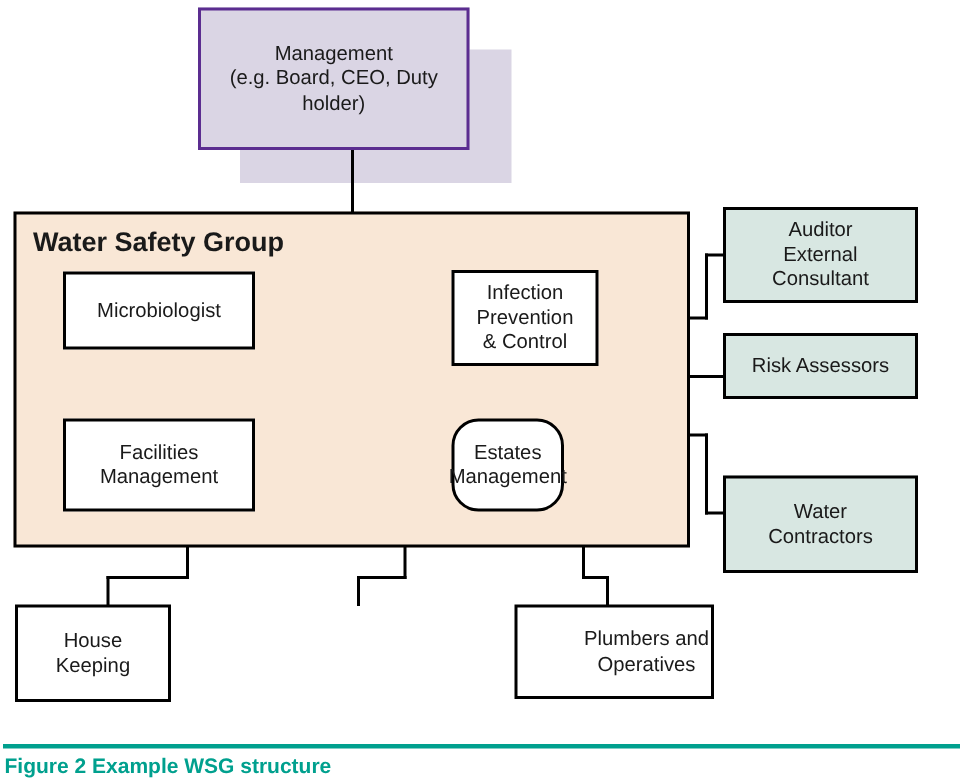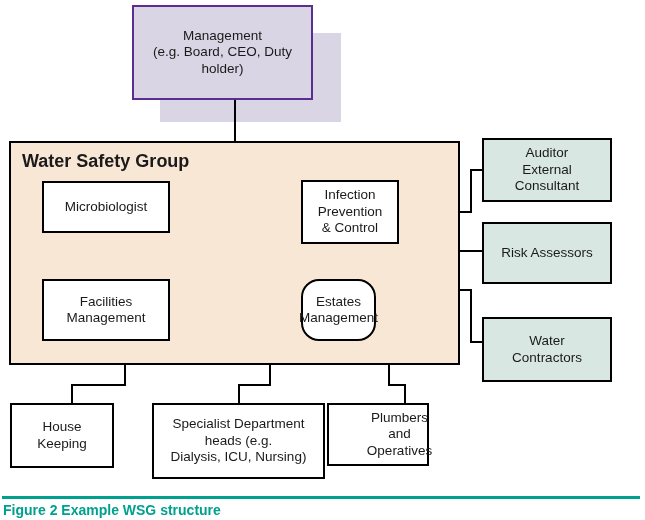--- a/index.html
+++ b/index.html
@@ -53,27 +53,27 @@
     font-weight: bold;
     color: #1a1a1a;
   }
   .microbiologist { left: 42px;  top: 181px; width: 128px; height: 52px; z-index: 2; }
   .infection      { left: 301px; top: 180px; width: 98px;  height: 64px; z-index: 2; }
   .facilities     { left: 42px;  top: 279px; width: 128px; height: 62px; z-index: 2; }
   .estates        { left: 301px; top: 279px; width: 75px;  height: 62px; z-index: 2; border-radius: 18px; }
 
   
   .auditor          { left: 482px; top: 138px; width: 130px; height: 64px; }
-  .risk-assessors   { left: 482px; top: 222px; width: 130px; height: 62px; text-align: right; }
+  .risk-assessors   { left: 482px; top: 222px; width: 130px; height: 44px; text-align: right; }
   .water-contractors{ left: 482px; top: 317px; width: 130px; height: 65px; }
 
   
   .house-keeping { left: 10px;  top: 403px; width: 104px; height: 65px; }
   .specialist    { left: 152px; top: 403px; width: 173px; height: 76px; }
-  .plumbers      { left: 327px; top: 403px; width: 102px; height: 63px; padding-left: 43px; }
+  .plumbers      { left: 343px; top: 403px; width: 133px; height: 63px; padding-left: 43px; }
 
   
   .line { position: absolute; background: #000000; z-index: 1; }
 
   
   .c-top-v   { left: 234px; top: 100px; width: 2px; height: 42px; }
 
   
   .c-a-h1 { left: 458px; top: 211px; width: 14px; height: 2px; }
   .c-a-v  { left: 470px; top: 169px; width: 2px;  height: 44px; }
@@ -161,22 +161,19 @@
   <div class="line c-hk-v2"></div>
   <div class="line c-sd-v1"></div>
   <div class="line c-sd-h"></div>
   <div class="line c-sd-v2"></div>
   <div class="line c-pl-v1"></div>
   <div class="line c-pl-h"></div>
   <div class="line c-pl-v2"></div>
 
   <div class="node white-box house-keeping">House
 Keeping</div>
-  <div class="node white-box specialist">Specialist Department
-heads (e.g.
-Dialysis, ICU, Nursing)</div>
   <div class="node white-box plumbers">Plumbers and
 Operatives</div>
 
   <div class="caption-rule"></div>
   <div class="caption-text">Figure 2 Example WSG structure</div>
 
 </div>
 
 </body></html>

